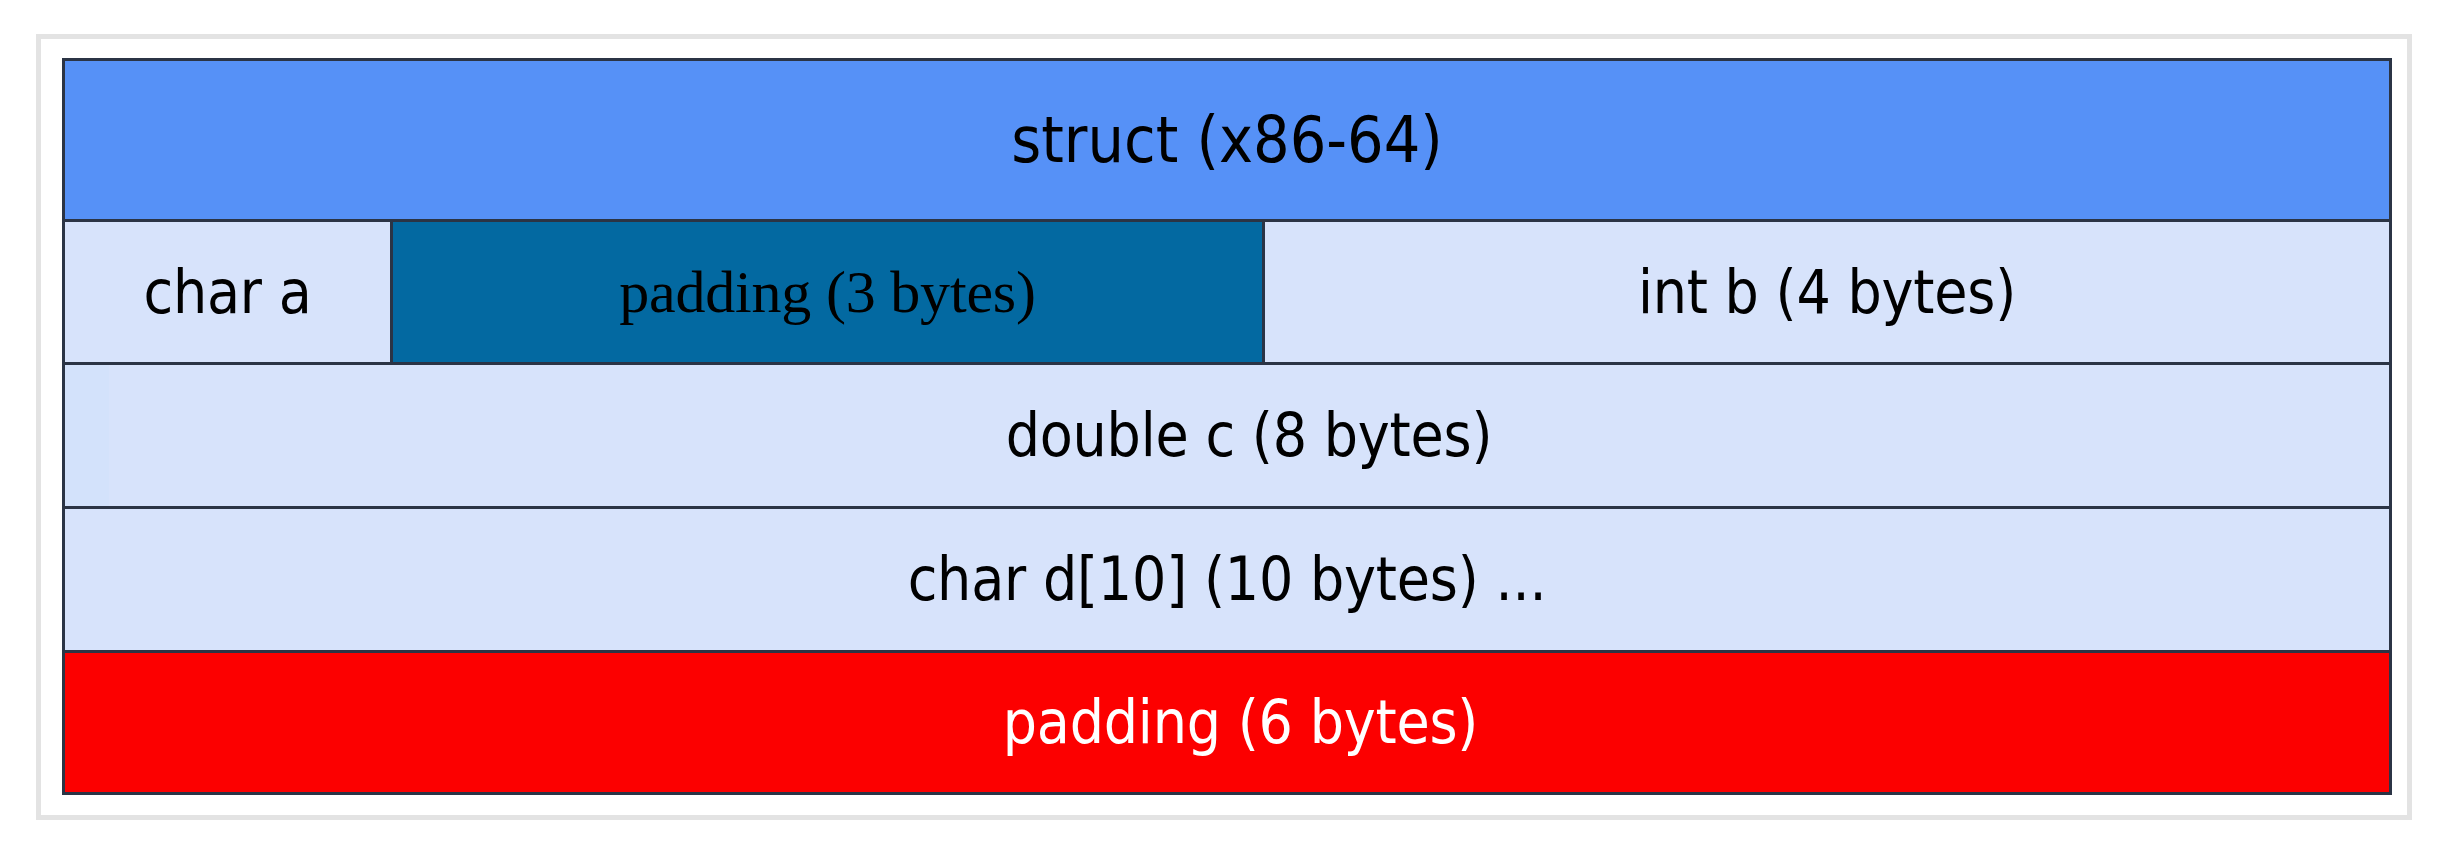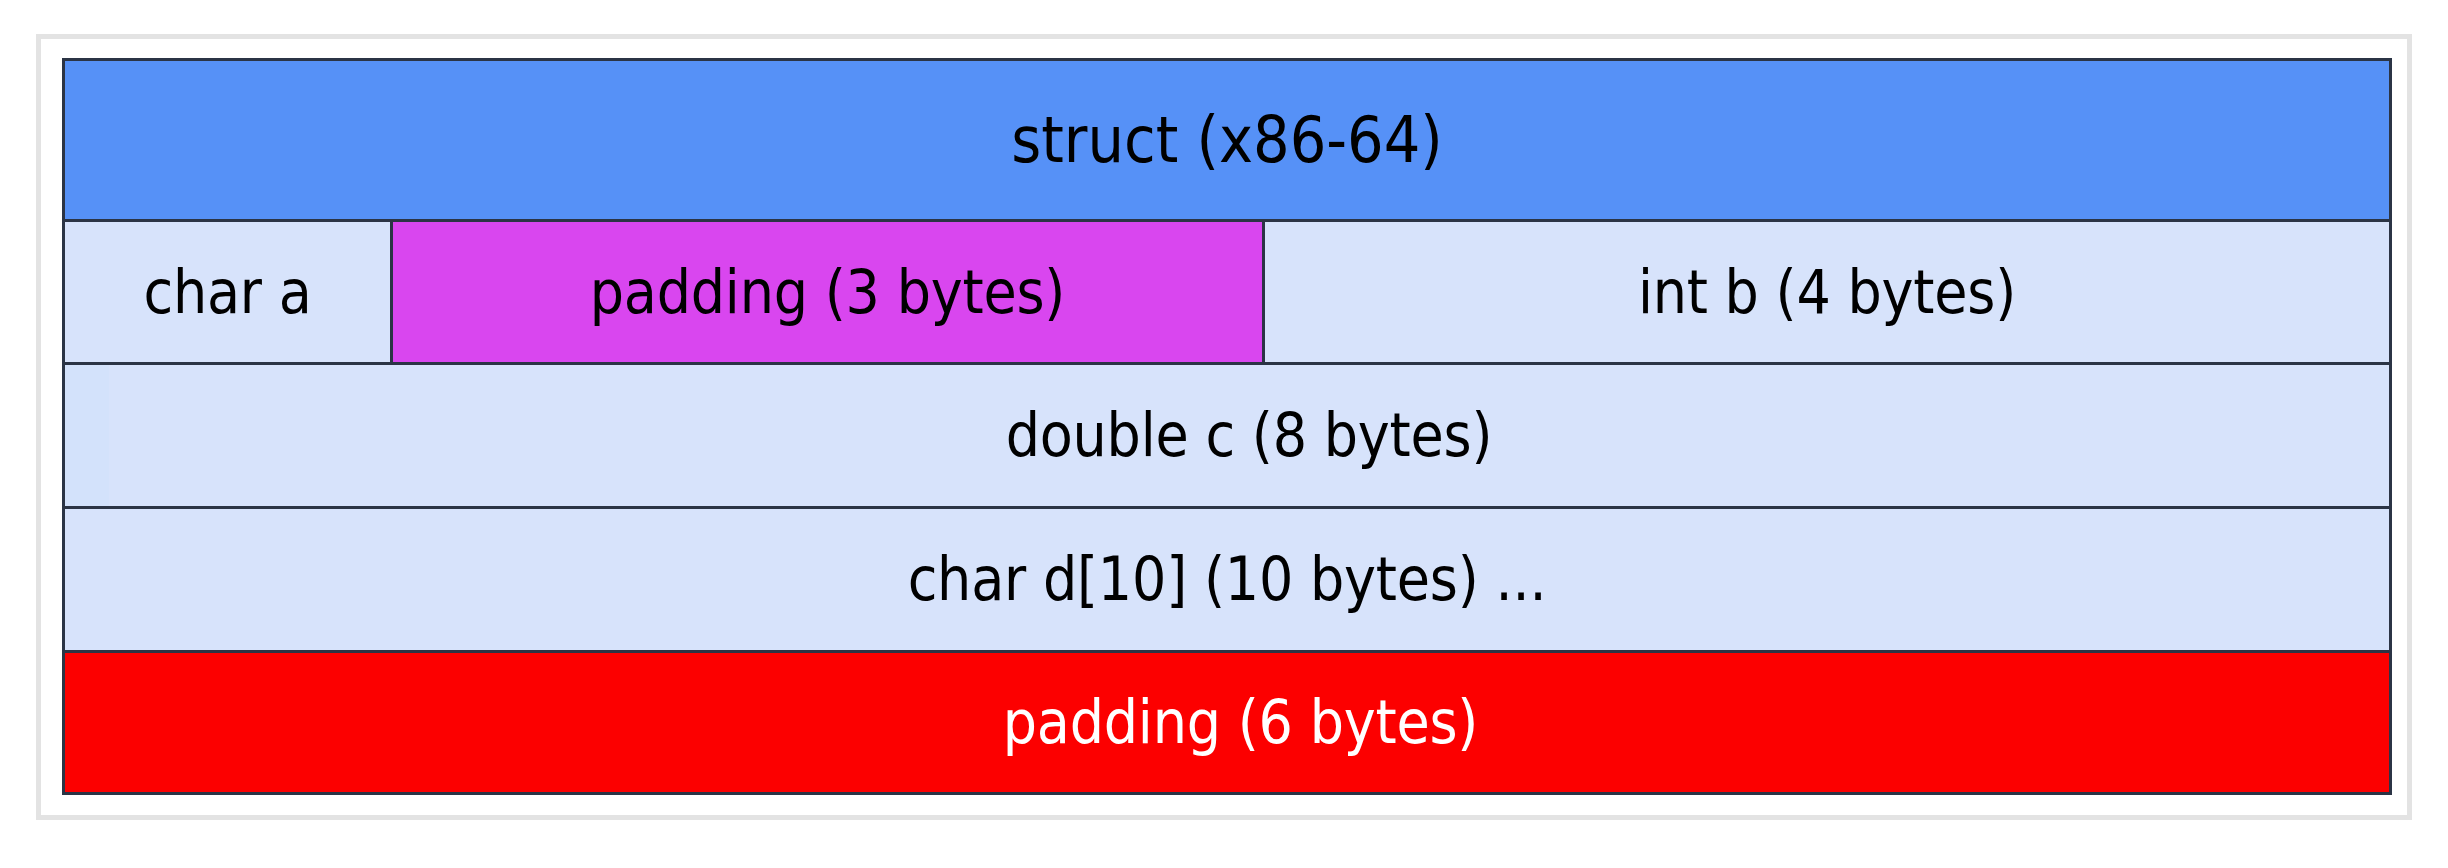--- a/index.html
+++ b/index.html
@@ -75,21 +75,21 @@
     white-space: nowrap;
     letter-spacing: -0.2px;
     font-stretch: condensed;
     overflow: hidden;
   }
   .cell:last-child { border-right: none; }
 
   
   .fill-header { background: #5691f7; }
   .fill-field  { background: #d7e3fb; }
-  .fill-pad-orange { background: #d946ef; }
+  .fill-pad-orange { background: #0369a1; font-family: Liberation Serif, serif; }
   .fill-pad-red    { background: #fc0000; color: #ffffff; }
 
   
   .cell-header {
     font-size: 64px;
     letter-spacing: 0px;
   }
 
   
   .w-chara     { width: 328px; }

